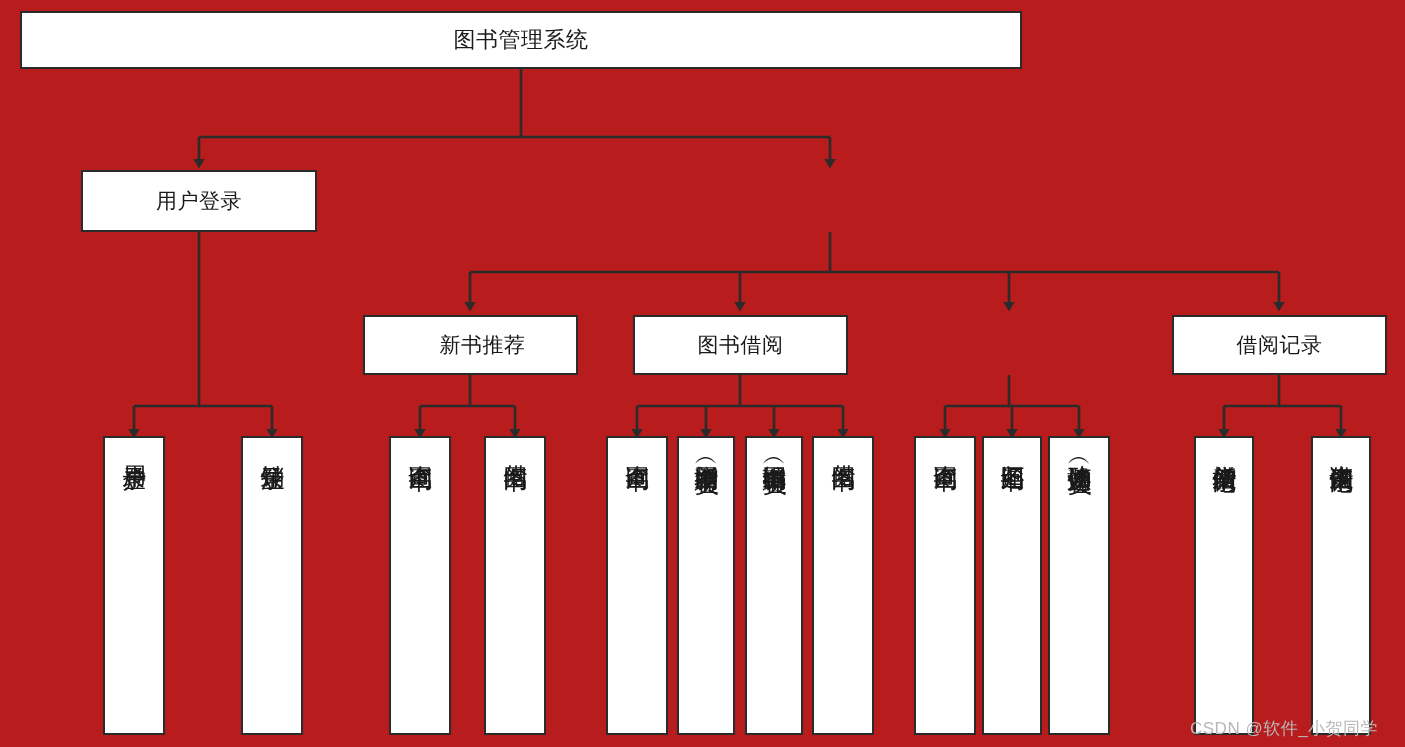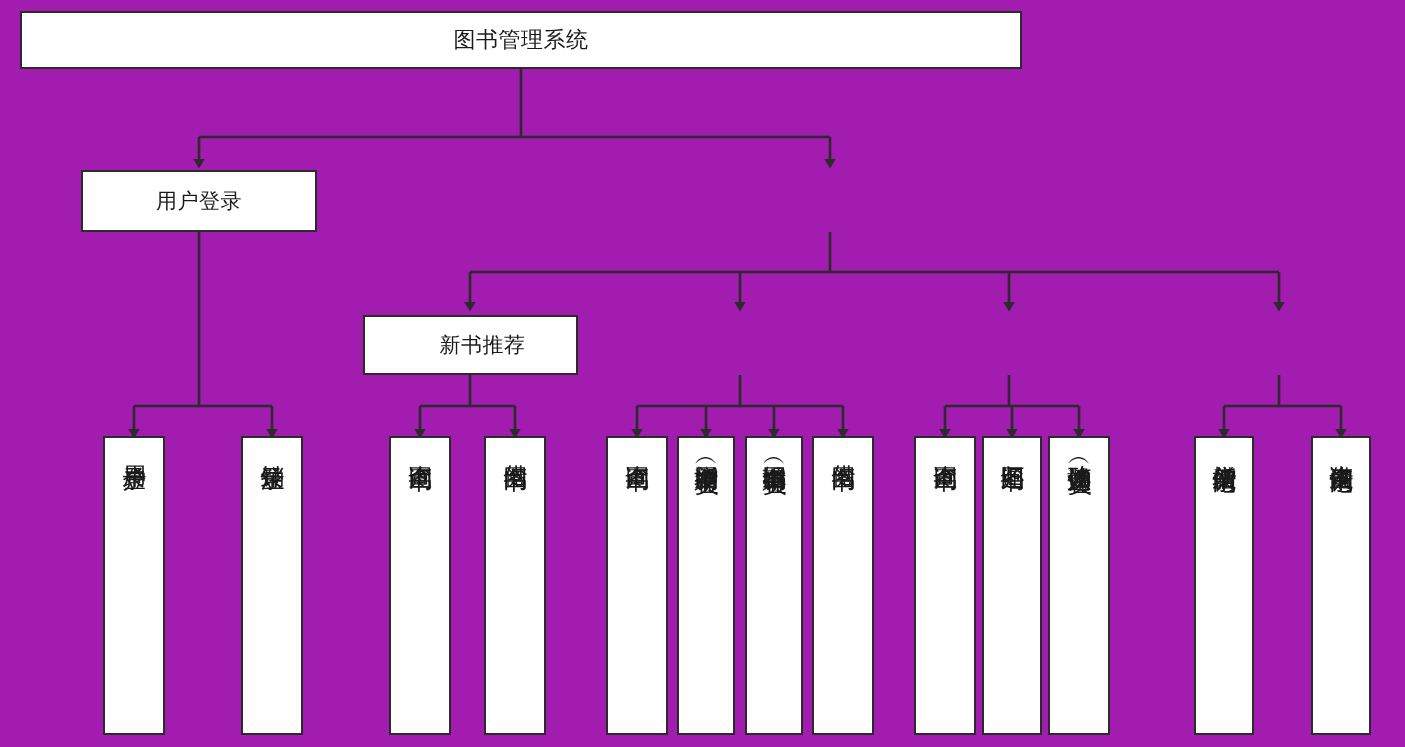--- a/index.html
+++ b/index.html
@@ -7,21 +7,21 @@
     padding: 0;
     background: #ffffff;
   }
   body {
     font-family: "Liberation Sans", "DejaVu Sans", sans-serif;
   }
   #canvas {
     position: relative;
     width: 1405px;
     height: 747px;
-    background: #a21caf;
+    background: #b91c1c;
     overflow: hidden;
   }
   #edges {
     position: absolute;
     left: 0;
     top: 0;
     width: 1405px;
     height: 747px;
     pointer-events: none;
   }
@@ -133,20 +133,26 @@
     <span class="label">图书管理系统</span>
   </div>
 
   <div class="node horiz" style="left:81px; top:170px; width:236px; height:62px;">
     <span class="label">用户登录</span>
   </div>
 
   <div class="node horiz" style="left:363px; top:315px; width:215px; height:60px;padding-left:24px;">
     <span class="label">新书推荐</span>
   </div>
+  <div class="node horiz" style="left:633px; top:315px; width:215px; height:60px;">
+    <span class="label">图书借阅</span>
+  </div>
+  <div class="node horiz" style="left:1172px; top:315px; width:215px; height:60px;">
+    <span class="label">借阅记录</span>
+  </div>
 
   <div class="node vert" style="left:103px; top:436px; width:62px; height:299px;">
     <span class="label">用户登录</span>
   </div>
   <div class="node vert" style="left:241px; top:436px; width:62px; height:299px;">
     <span class="label">注销登录</span>
   </div>
 
   <div class="node vert" style="left:389px; top:436px; width:62px; height:299px;">
     <span class="label">查询图书</span>
@@ -178,14 +184,15 @@
     <span class="label">确认归还（管理员）</span>
   </div>
 
   <div class="node vert" style="left:1194px; top:436px; width:60px; height:299px;">
     <span class="label">新增借阅记录</span>
   </div>
   <div class="node vert" style="left:1311px; top:436px; width:60px; height:299px;">
     <span class="label">查询借阅记录</span>
   </div>
 
+  <div class="watermark" style="left:1190px; top:717px;">CSDN @软件_小贺同学</div>
 
 </div>
 
 </body></html>

